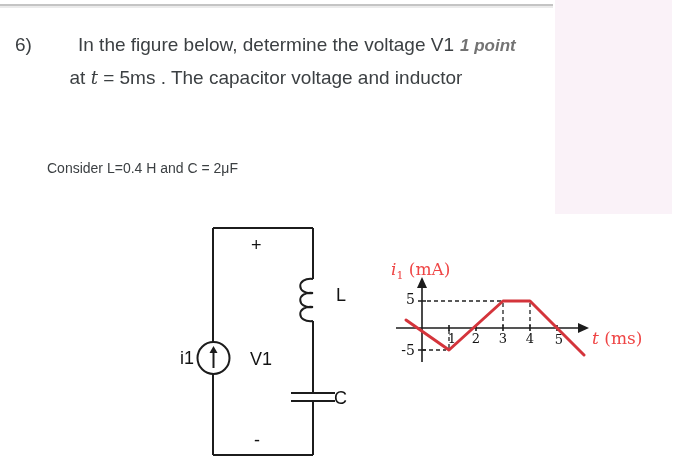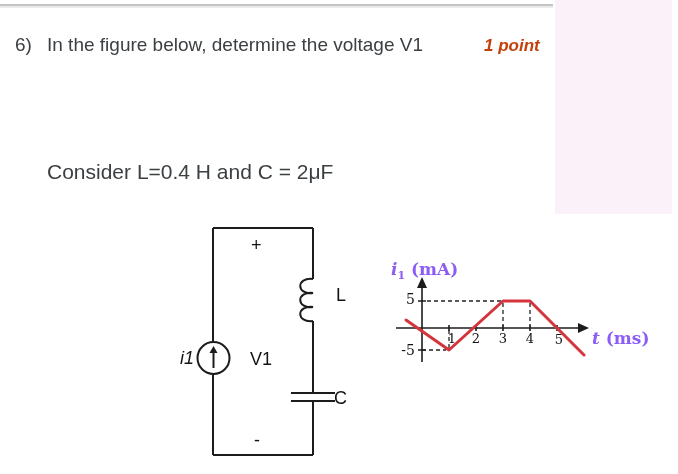--- a/index.html
+++ b/index.html
@@ -6,49 +6,50 @@
   body{
     width:678px;height:474px;position:relative;overflow:hidden;
     background:#ffffff;
     font-family:"Liberation Sans", sans-serif;
     color:#3c4043;
   }
   .top-divider{position:absolute;left:0;top:4px;width:553px;height:2px;background:#c4c4c4;}
   .top-divider-shadow{position:absolute;left:0;top:6px;width:553px;height:2px;background:#ebebeb;}
   .side-panel{position:absolute;left:555px;top:0;width:117px;height:214px;}
   .points{
-    position:absolute;left:484px;top:36px;width:64px;
-    font-size:17px;font-weight:bold;font-style:italic;color:#c2410c;
+    position:absolute;left:460px;top:36px;width:64px;
+    font-size:17px;font-weight:bold;font-style:italic;color:#737373;
   }
   .question{position:absolute;left:15px;top:28px;width:470px;font-size:19px;line-height:33px;}
   .question .qwrap{display:flex;}
   .qnum{width:32px;flex:0 0 32px;}
-  .qlines{flex:1;}
+  .qlines{flex:1;text-align:center;}
   .it-serif{font-family:"DejaVu Serif", serif;font-style:italic;font-size:18px;}
-  .consider{position:absolute;left:47px;top:160px;font-size:21px;}
+  .consider{position:absolute;left:47px;top:160px;font-size:14px;}
   .figure-svg{position:absolute;left:0;top:0;width:678px;height:474px;}
   .lbl{position:absolute;font-size:18px;color:#131313;}
-  .graph-lbl{position:absolute;font-family:"DejaVu Serif", serif;color:#8b5cf6;font-size:17px;font-weight:bold;}
+  .graph-lbl{position:absolute;font-family:"DejaVu Serif", serif;color:#ef4444;font-size:17px;}
   .graph-lbl .var{font-style:italic;}
   .graph-lbl sub{font-size:11px;}
   .ytick{position:absolute;font-family:"DejaVu Serif", serif;font-size:14px;color:#131313;text-align:right;}
   .xtick{position:absolute;font-family:"DejaVu Serif", serif;font-size:13px;color:#131313;width:14px;text-align:center;}
 </style>
 </head>
 <body>
 
 <div class="top-divider"></div>
 <div class="top-divider-shadow"></div>
 <div class="side-panel" style="background: rgb(250, 242, 248);"></div>
 
 <div class="question">
   <div class="qwrap">
     <div class="qnum">6)</div>
     <div class="qlines">
         <div><span>In the figure below, determine the voltage V1</span></div>
+        <div><span>at </span><span class="it-serif">t</span><span> = 5ms . The capacitor voltage and inductor</span></div>
       </div>
   </div>
 </div>
 
 <div class="points">1 point</div>
 
 <div class="consider">Consider L=0.4 H and C = 2μF</div>
 
 <svg class="figure-svg" viewBox="0 0 678 474">
 
@@ -76,21 +77,21 @@
     <path d="M449 330 V349"></path>
     <path d="M503 303 V326"></path>
     <path d="M530 303 V326"></path>
   </g>
 
   <polyline points="406,320 449,350 503,301 530,301 584,355" fill="none" stroke="#d4343b" stroke-width="3" stroke-linejoin="round" stroke-linecap="round"></polyline>
 </svg>
 
 <span class="lbl" style="left:251px;top:235px;">+</span>
 <span class="lbl" style="left:254px;top:430px;">-</span>
-<span class="lbl" style="left:180px;top:348px;font-style:italic;">i1</span>
+<span class="lbl" style="left:180px;top:348px;">i1</span>
 <span class="lbl" style="left:250px;top:349px;">V1</span>
 <span class="lbl" style="left:336px;top:285px;">L</span>
 <span class="lbl" style="left:334px;top:388px;">C</span>
 
 <span class="graph-lbl" style="left:391px;top:259px;">
   <span class="var">i</span><sub>1</sub><span>&nbsp;(mA)</span>
 </span>
 <span class="graph-lbl" style="left:592px;top:328px;">
   <span class="var">t</span><span>&nbsp;(ms)</span>
 </span>

